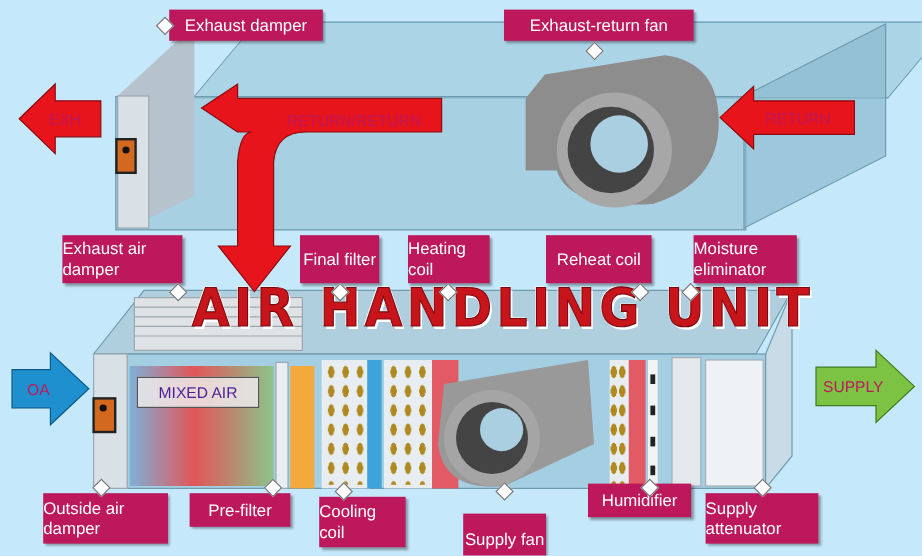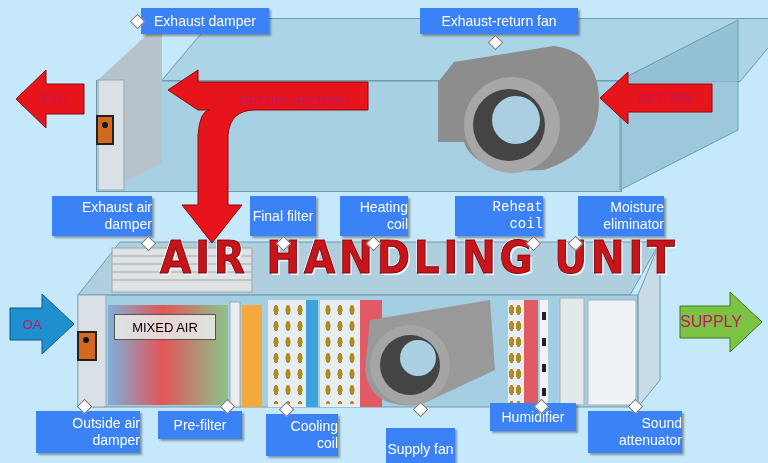--- a/index.html
+++ b/index.html
@@ -1,18 +1,18 @@
 <!DOCTYPE html>
 <html><head>
 <meta charset="utf-8">
 <style>
   html,body{margin:0;padding:0;}
   body{width:768px;height:463px;background:#c5e8fa;position:relative;overflow:hidden;font-family:"Liberation Sans",sans-serif;}
   .abs{position:absolute;}
-  .lbl{position:absolute;background:#3b82f6;color:#fff;font-size:14px;line-height:17px;text-align:right;display:flex;align-items:center;justify-content:center;box-shadow:2px 2px 2px rgba(0,0,0,.35);}
+  .lbl{position:absolute;background:#be185d;color:#fff;font-size:14px;line-height:17px;text-align:left;display:flex;align-items:center;justify-content:center;box-shadow:2px 2px 2px rgba(0,0,0,.35);}
   .dia{position:absolute;width:9px;height:9px;background:#fff;border:1px solid #777;transform:rotate(45deg);}
   .arrow-text{position:absolute;color:#be185d;font-size:13px;display:flex;align-items:center;justify-content:center;}
   .title{position:absolute;left:160px;top:232px;font-family:"DejaVu Sans",sans-serif;font-weight:bold;font-size:44px;letter-spacing:4px;color:#c8151b;-webkit-text-stroke:1px #7a0a0e;text-shadow:2px 2px 0 #fff,-1px -1px 0 #fff;transform:scaleX(0.92);transform-origin:left top;white-space:nowrap;}
   .coilpat{background-image:radial-gradient(ellipse 3px 6px at 50% 50%,#b08a20 80%,transparent 90%);background-size:12px 16px;}
 </style>
 </head>
 <body>
 
 <div class="abs" style="left:160px;top:18px;width:578px;height:62px;background:rgba(150,195,215,.55);transform:skewX(-40deg);transform-origin:left bottom;border:1px solid #6e9bb0;"></div>
 <div class="abs" style="left:96px;top:80px;width:524px;height:110px;background:rgba(150,195,215,.65);border:1px solid #6e9bb0;"></div>
@@ -110,56 +110,56 @@
 <div class="arrow-text" style="left:620px;top:86px;width:90px;height:24px;">RETURN</div>
 
 <svg class="abs" style="left:8px;top:292px" width="68" height="64">
   <polygon points="2,16 34,16 34,2 66,32 34,62 34,48 2,48" fill="#1e90d0" stroke="#0c5a86"></polygon>
 </svg>
 <div class="arrow-text" style="left:14px;top:312px;width:36px;height:24px;">OA</div>
 
 <svg class="abs" style="left:678px;top:290px" width="86" height="64">
   <polygon points="2,16 52,16 52,2 84,32 52,62 52,48 2,48" fill="#7cc243" stroke="#3f7a1e"></polygon>
 </svg>
-<div class="arrow-text" style="left:680px;top:310px;width:62px;height:24px;font-size:16px;">SUPPLY</div>
+<div class="arrow-text" style="left:680px;top:310px;width:62px;height:24px;font-size:13px;">SUPPLY</div>
 
-<div class="abs" style="left:114px;top:314px;width:100px;height:24px;background:rgba(235,235,235,.85);border:1px solid #555;font-size:13px;display:flex;align-items:center;justify-content:center;color:#000000;">MIXED AIR</div>
+<div class="abs" style="left:114px;top:314px;width:100px;height:24px;background:rgba(235,235,235,.85);border:1px solid #555;font-size:13px;display:flex;align-items:center;justify-content:center;color:#4c1d95;">MIXED AIR</div>
 
 <div class="title">AIR HANDLING UNIT</div>
 
 <div class="lbl" style="left:141px;top:8px;width:128px;height:26px;">Exhaust damper</div>
 <div class="dia" style="left:132px;top:16px;"></div>
 
 <div class="lbl" style="left:420px;top:8px;width:158px;height:26px;">Exhaust-return fan</div>
 <div class="dia" style="left:490px;top:37px;"></div>
 
 <div class="lbl" style="left:52px;top:196px;width:100px;height:40px;">Exhaust air damper</div>
 <div class="dia" style="left:143px;top:238px;"></div>
 
 <div class="lbl" style="left:250px;top:196px;width:66px;height:40px;">Final filter</div>
 <div class="dia" style="left:278px;top:238px;"></div>
 
 <div class="lbl" style="left:340px;top:196px;width:68px;height:40px;">Heating coil</div>
 <div class="dia" style="left:368px;top:238px;"></div>
 
-<div class="lbl" style="left:455px;top:196px;width:88px;height:40px;font-family:Liberation Mono, monospace;">Reheat coil</div>
+<div class="lbl" style="left:455px;top:196px;width:88px;height:40px;">Reheat coil</div>
 <div class="dia" style="left:528px;top:238px;"></div>
 
 <div class="lbl" style="left:578px;top:196px;width:86px;height:40px;">Moisture eliminator</div>
 <div class="dia" style="left:570px;top:238px;"></div>
 
 <div class="lbl" style="left:36px;top:411px;width:104px;height:42px;">Outside air damper</div>
 <div class="dia" style="left:79px;top:401px;"></div>
 
 <div class="lbl" style="left:158px;top:411px;width:84px;height:28px;">Pre-filter</div>
 <div class="dia" style="left:222px;top:401px;"></div>
 
 <div class="lbl" style="left:266px;top:414px;width:72px;height:42px;">Cooling coil</div>
 <div class="dia" style="left:281px;top:404px;"></div>
 
 <div class="lbl" style="left:386px;top:428px;width:69px;height:42px;">Supply fan</div>
 <div class="dia" style="left:415px;top:404px;"></div>
 
 <div class="lbl" style="left:490px;top:403px;width:86px;height:28px;">Humidifier</div>
 <div class="dia" style="left:536px;top:401px;"></div>
 
-<div class="lbl" style="left:588px;top:411px;width:94px;height:42px;">Sound attenuator</div>
+<div class="lbl" style="left:588px;top:411px;width:94px;height:42px;">Supply attenuator</div>
 <div class="dia" style="left:630px;top:401px;"></div>
 
 </body></html>

